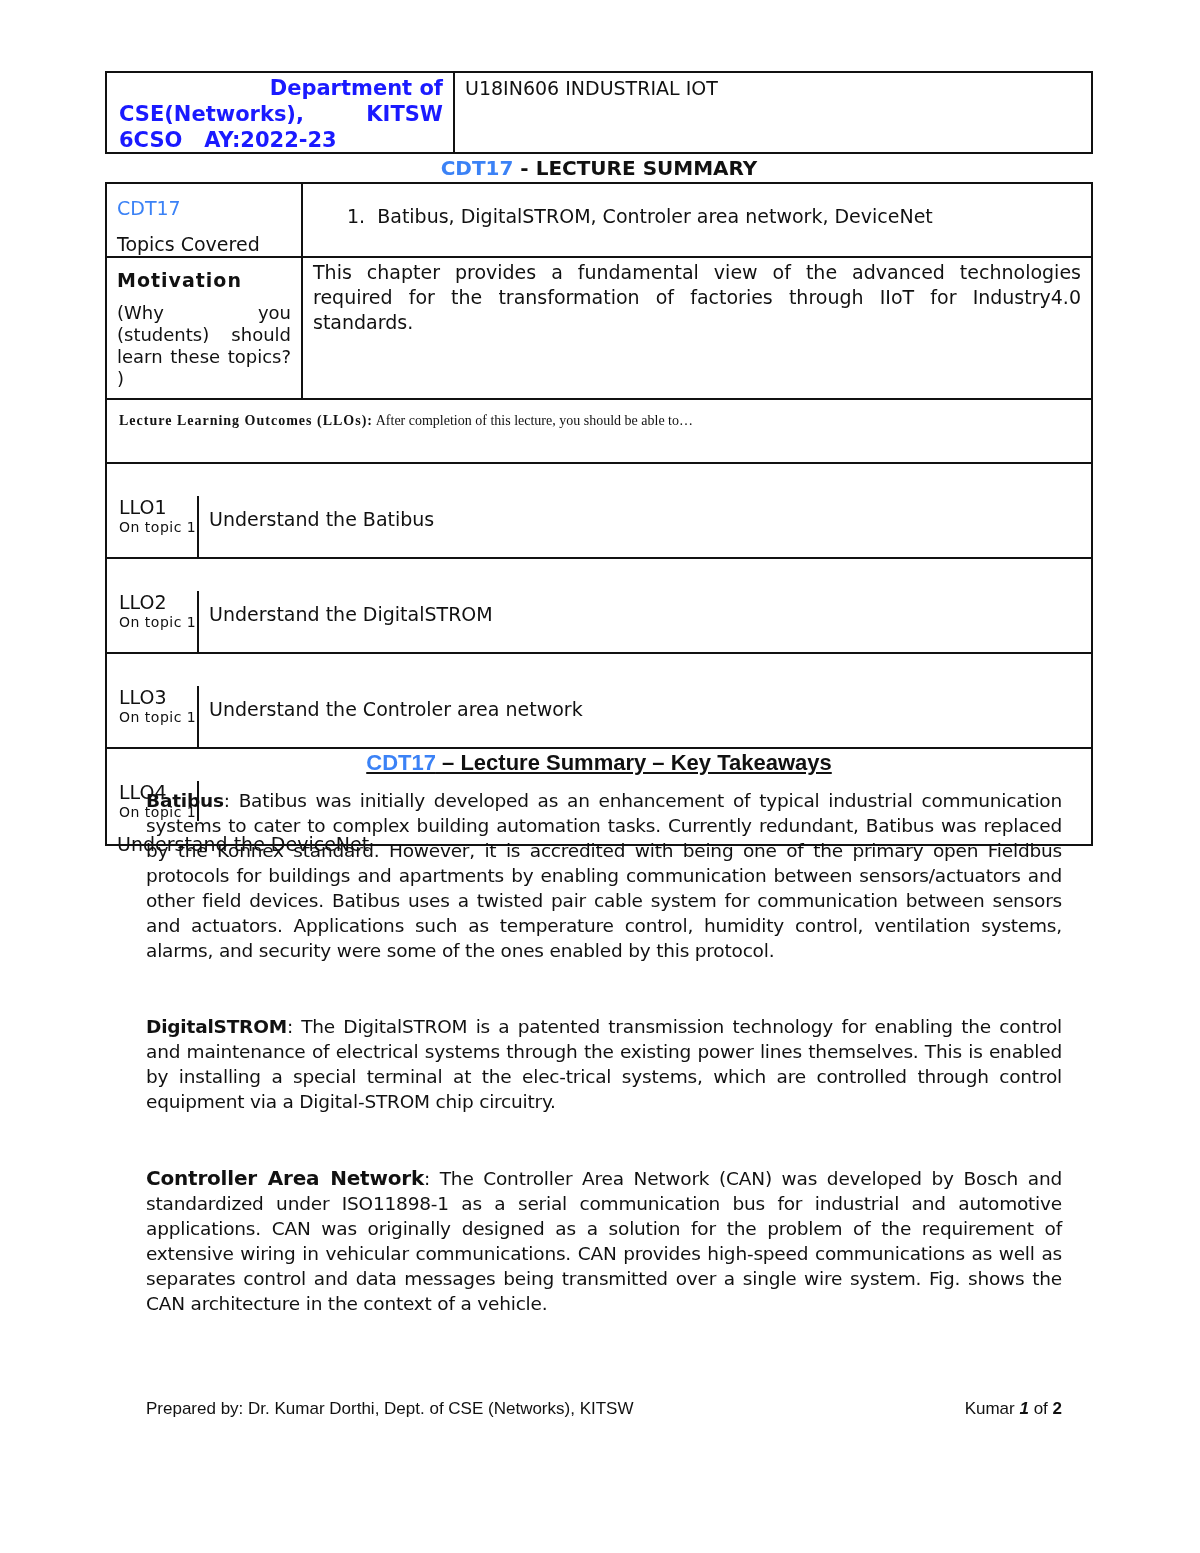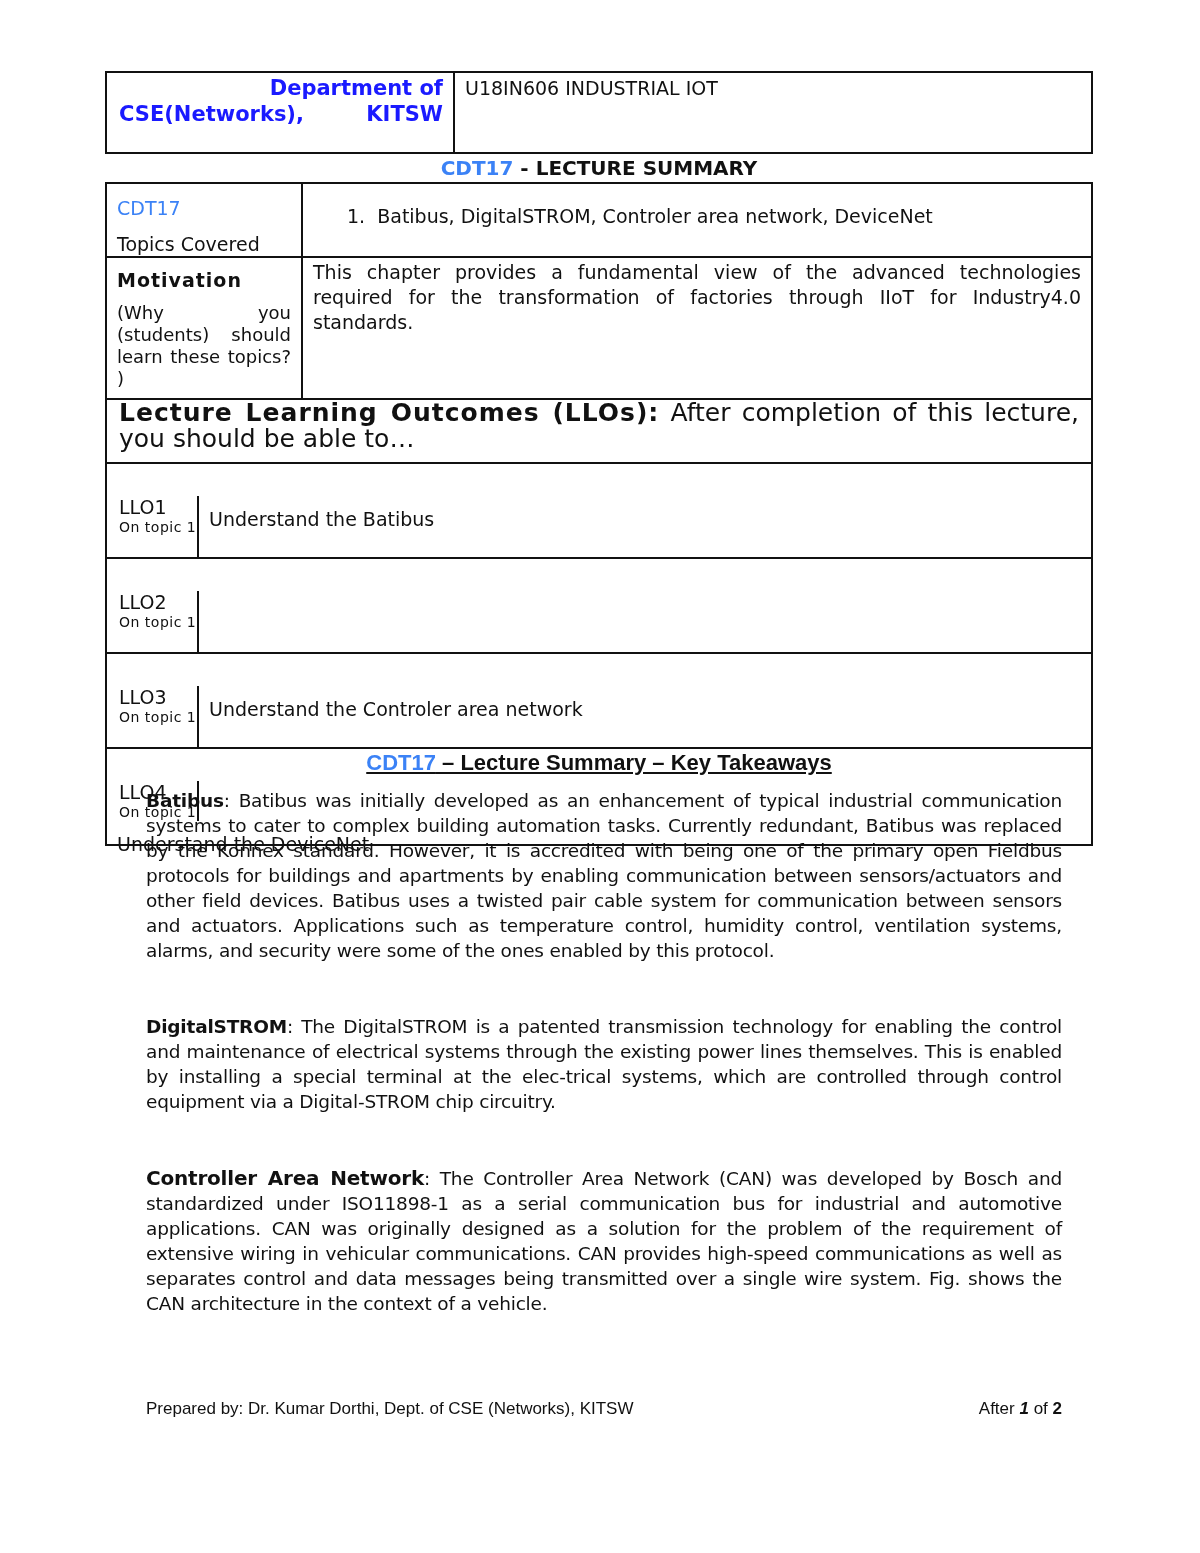--- a/index.html
+++ b/index.html
@@ -25,21 +25,21 @@
   .r-topics { height: 74px; }
   .r-topics .c1 { font-size: 19px; }
   .r-topics .code { padding-top: 12px; line-height: 24px; }
   .r-topics .sub { padding-top: 12px; line-height: 24px; }
   .r-topics .c2 { font-size: 19px; padding-top: 20px; padding-left: 44px; line-height: 24px; }
   .r-mot { height: 142px; }
   .r-mot .c1 { padding-top: 10px; }
   .r-mot .mot-title { font-weight: bold; font-size: 19px; letter-spacing: 1px; line-height: 24px; }
   .r-mot .mot-sub { margin-top: 10px; font-size: 18px; line-height: 22px; text-align: justify; text-align-last: left; }
   .r-mot .c2 { font-size: 19px; line-height: 25px; text-align: justify; padding-top: 2px; }
-  .r-llo-head { height: 64px; padding: 0 12px 0 12px; font-size: 25px; line-height: 26px; text-align: justify; display: block; }
+  .r-llo-head { height: 64px; padding: 8px 12px 0 12px; font-size: 14px; line-height: 26px; text-align: justify; display: block; font-family: Liberation Serif, serif; }
   .r-llo-head b { letter-spacing: 1px; }
   .r-llo { height: 63px; margin-top: 32px; }
   .r-llo .c1 { width: 92px; padding: 0 0 0 12px; }
   .llo-code { font-size: 19px; line-height: 22px; }
   .llo-topic { font-size: 14px; line-height: 18px; letter-spacing: 0.5px; }
   .r-llo .c2 { font-size: 19px; padding-top: 12px; }
 
   
   .kt-title { position: absolute; left: 101px; top: 748px; width: 988px; text-align: center; font-family: "Liberation Sans", sans-serif; font-weight: bold; font-size: 22px; text-decoration: underline; line-height: 30px; }
   .para { position: absolute; left: 142px; width: 916px; font-family: "DejaVu Sans", sans-serif; font-size: 18.5px; line-height: 25px; text-align: justify; text-align-last: left; letter-spacing: -0.2px; }
@@ -53,20 +53,21 @@
 
 <div class="page">
 
   <div class="hdr">
     <div class="hdr-left">
       <div class="l1">Department of</div>
       <div class="l2">
         <span>CSE(Networks),</span>
         <span>KITSW</span>
       </div>
+      <div style="white-space:pre;">6CSO   AY:2022-23</div>
     </div>
     <div class="hdr-right">U18IN606 INDUSTRIAL IOT</div>
   </div>
 
   <div class="lect-title">
     <span class="blue">CDT17</span><span> - LECTURE SUMMARY</span>
   </div>
 
   <div class="tbl">
     <div class="row r-topics">
@@ -94,20 +95,21 @@
         <div class="llo-code">LLO1</div>
         <div class="llo-topic">On topic 1</div>
       </div>
       <div class="c2">Understand the Batibus</div>
     </div>
     <div class="row r-llo">
       <div class="c1">
         <div class="llo-code">LLO2</div>
         <div class="llo-topic">On topic 1</div>
       </div>
+      <div class="c2">Understand the DigitalSTROM</div>
     </div>
     <div class="row r-llo">
       <div class="c1">
         <div class="llo-code">LLO3</div>
         <div class="llo-topic">On topic 1</div>
       </div>
       <div class="c2">Understand the Controler area network</div>
     </div>
     <div class="row r-llo">
       <div class="c1">
@@ -129,16 +131,16 @@
   <div class="para" style="top:1014px;">
     <b>DigitalSTROM</b><span>: The DigitalSTROM is a patented transmission technology for enabling the control and maintenance of electrical systems through the existing power lines themselves. This is enabled by installing a special terminal at the elec-trical systems, which are controlled through control equipment via a Digital-STROM chip circuitry.</span>
   </div>
 
   <div class="para" style="top:1166px;">
     <b style="font-size:20px;">Controller Area Network</b><span>: The Controller Area Network (CAN) was developed by Bosch and standardized under ISO11898-1 as a serial communication bus for industrial and automotive applications. CAN was originally designed as a solution for the problem of the requirement of extensive wiring in vehicular communications. CAN provides high-speed communications as well as separates control and data messages being transmitted over a single wire system. Fig. shows the CAN architecture in the context of a vehicle.</span>
   </div>
 
   <div class="footer">
     <span>Prepared by: Dr. Kumar Dorthi, Dept. of CSE (Networks), KITSW</span>
-    <span><span>After </span><i>1</i><span> of </span><b>2</b></span>
+    <span><span>Kumar </span><i>1</i><span> of </span><b>2</b></span>
   </div>
 
 </div>
 
 </body></html>

